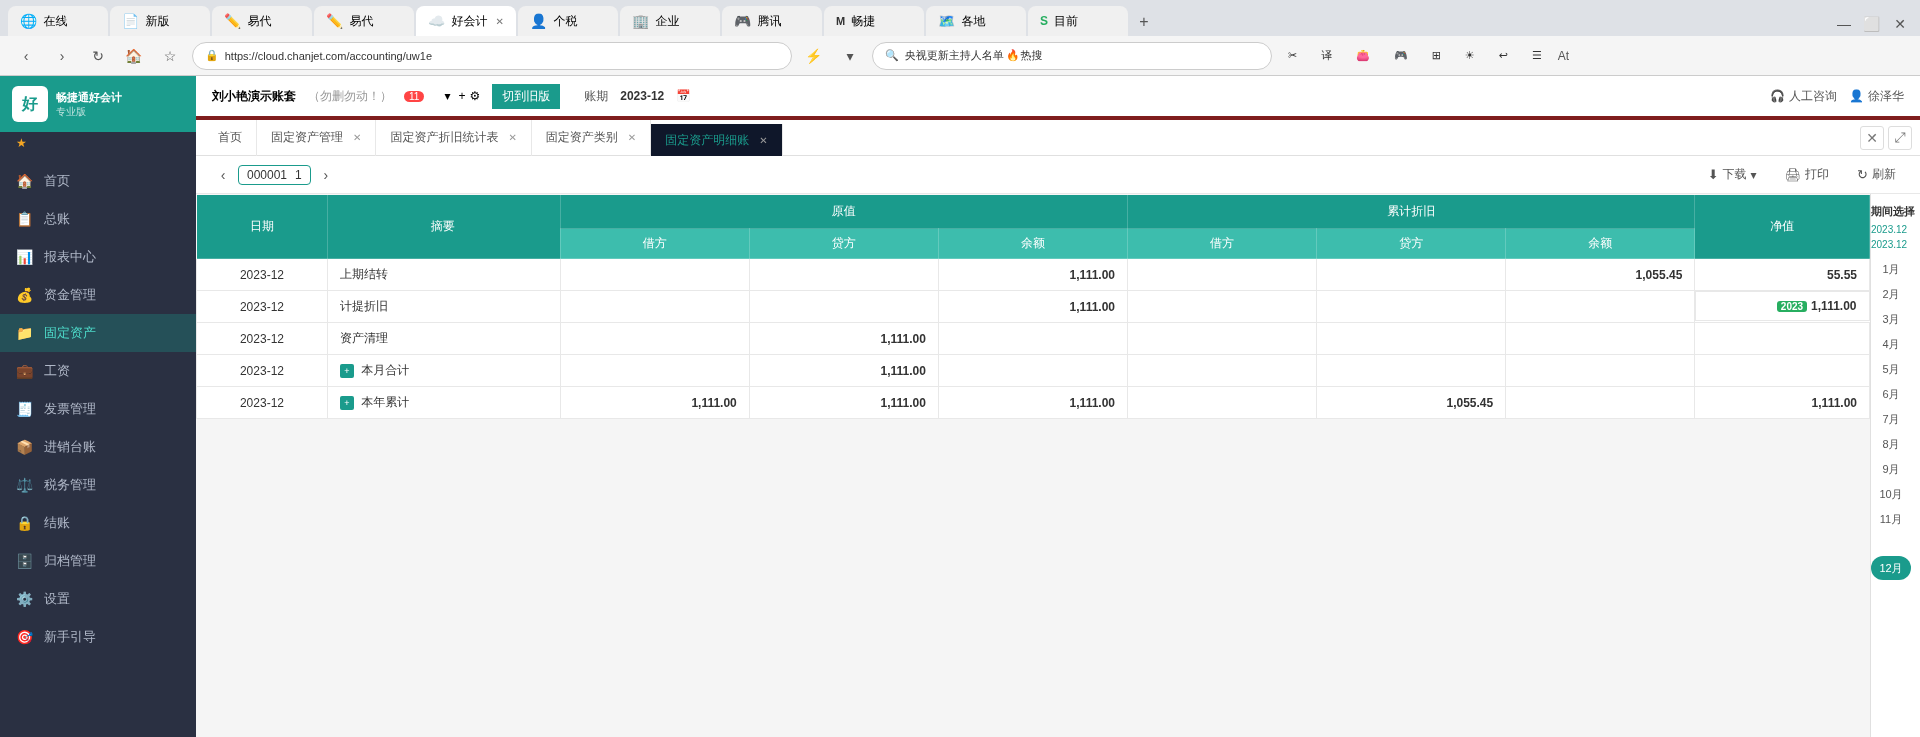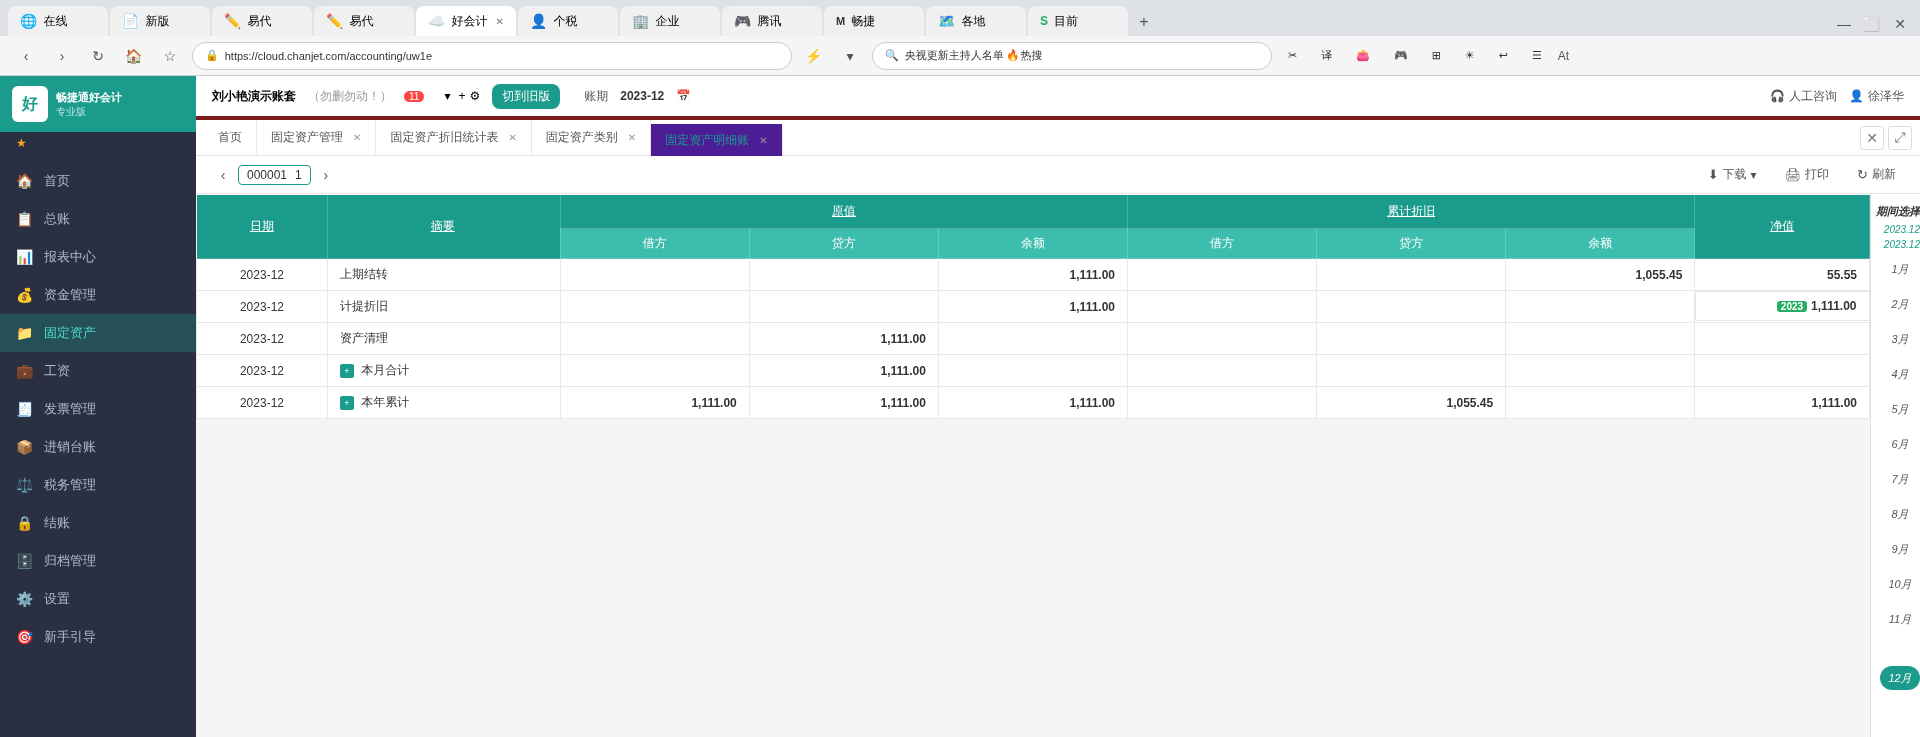--- a/index.html
+++ b/index.html
@@ -34,54 +34,54 @@
     .sidebar-item { display: flex; align-items: center; gap: 10px; padding: 10px 16px; cursor: pointer; color: #b0b8c8; font-size: 13px; transition: all 0.2s; }
     .sidebar-item.active { background: rgba(26,155,140,0.3); color: #4dd9c8; }
     .sidebar-icon { width: 18px; height: 18px; display: flex; align-items: center; justify-content: center; font-size: 14px; }
 
     
     .main-content { flex: 1; display: flex; flex-direction: column; background: #f5f5f5; overflow: hidden; }
 
     
     .top-bar { background: #fff; border-bottom: 4px solid #7f1d1d; padding: 0 16px; display: flex; align-items: center; height: 44px; gap: 12px; flex-shrink: 0; }
     .account-name { font-weight: bold; }
-    .btn-switch { background: #1a9b8c; color: #fff; border: none; border-radius: 8px; padding: 4px 10px; font-size: 12px; cursor: pointer; }
+    .btn-switch { background: #1a9b8c; color: #fff; border: none; border-radius: 0; padding: 4px 10px; font-size: 12px; cursor: pointer; }
     .top-bar-right { margin-left: auto; display: flex; align-items: center; gap: 12px; }
     .support-btn { font-size: 12px; color: #555; cursor: pointer; display: flex; align-items: center; gap: 4px; }
 
     
     .tab-nav { background: #fff; border-bottom: 1px solid #e0e0e0; display: flex; align-items: center; padding: 0 8px; height: 36px; flex-shrink: 0; gap: 0; }
     .page-tab { padding: 0 14px; height: 36px; display: flex; align-items: center; font-size: 12px; color: #555; cursor: pointer; border-right: 1px solid #e8e8e8; gap: 6px; white-space: nowrap; }
-    .page-tab.active { background: #4c1d95; color: #1a9b8c; border-bottom: 2px solid #3b82f6; margin-top: 8px; }
+    .page-tab.active { background: #0f172a; color: #1a9b8c; border-bottom: 2px solid #3b82f6; margin-top: 8px; }
     .page-tab .close-x { color: #999; font-size: 10px; margin-left: 4px; }
     .tab-nav-actions { margin-left: auto; display: flex; align-items: center; gap: 4px; }
     .tab-close-all { width: 24px; height: 24px; display: flex; align-items: center; justify-content: center; cursor: pointer; color: #777; border: 1px solid #ddd; border-radius: 3px; font-size: 14px; }
 
     
     .toolbar { background: #fff; padding: 6px 16px; display: flex; align-items: center; gap: 8px; border-bottom: 1px solid #e8e8e8; flex-shrink: 0; }
     .nav-arrows { display: flex; align-items: center; gap: 4px; }
     .arrow-btn { width: 22px; height: 22px; display: flex; align-items: center; justify-content: center; cursor: pointer; color: #555; font-size: 14px; }
     .asset-number { display: flex; align-items: center; gap: 4px; border: 1px solid #1a9b8c; border-radius: 4px; padding: 2px 8px; font-size: 12px; color: #333; }
     .toolbar-right { margin-left: auto; display: flex; align-items: center; gap: 12px; }
     .action-btn { display: flex; align-items: center; gap: 4px; font-size: 12px; color: #555; cursor: pointer; padding: 4px 8px; border-radius: 4px; }
     .action-btn .icon { font-size: 13px; }
     .ledger-table-container { flex: 1; overflow: auto; }
     table { width: 100%; border-collapse: collapse; }
     .table-header-top { background: #1a9b8c; }
-    .table-header-top th { color: #fff; padding: 8px 12px; text-align: center; font-weight: normal; font-size: 12px; border: 1px solid rgba(255,255,255,0.2); text-decoration: underline; }
+    .table-header-top th { color: #fff; padding: 8px 12px; text-align: center; font-weight: normal; font-size: 12px; border: 1px solid rgba(255,255,255,0.2); }
     .table-header-sub { background: #3dbdad; border-radius: 6px; }
     .table-header-sub th { color: #fff; padding: 6px 12px; text-align: center; font-weight: normal; font-size: 12px; border: 1px solid rgba(255,255,255,0.2); }
     tbody tr { background: #fff; }
     tbody td { padding: 7px 12px; border: 1px solid #e8e8e8; font-size: 12px; color: #333; text-align: center; white-space: nowrap; }
     tbody td.summary-label { text-align: left; }
     .summary-icon { display: inline-block; width: 14px; height: 14px; background: #1a9b8c; color: #fff; font-size: 9px; border-radius: 2px; text-align: center; line-height: 14px; margin-right: 4px; }
     .text-right { text-align: right; font-weight: bold; }
 
     
-    .right-panel { width: 50px; background: #fff; border-left: 1px solid #e0e0e0; display: flex; flex-direction: column; align-items: flex-end; padding-top: 8px; gap: 2px; flex-shrink: 0; font-style: italic; }
+    .right-panel { width: 50px; background: #fff; border-left: 1px solid #e0e0e0; display: flex; flex-direction: column; align-items: flex-start; padding-top: 8px; gap: 2px; flex-shrink: 0; }
     .month-item { width: 40px; height: 24px; display: flex; align-items: center; justify-content: center; font-size: 11px; color: #555; cursor: pointer; border-radius: 3px; }
     .month-item.active { background: #1a9b8c; color: #fff; border-radius: 12px; margin-top: 24px; }
 
     .badge-num { background: #ff4444; color: #fff; border-radius: 8px; padding: 0 5px; font-size: 10px; min-width: 16px; text-align: center; }
   </style>
 </head>
 <body>
 
 <div class="browser-chrome">
   <div class="tab-bar">
@@ -411,21 +411,21 @@
           </tbody>
         </table>
       </div>
 
       <div class="right-panel">
         <div style="font-size:11px;font-weight:bold;color:#333;text-align:center;padding:2px 0;">
           <span>期间选择</span>
         </div>
         <div style="font-size:10px;color:#1a9b8c;cursor:pointer;white-space:nowrap;padding:1px 0;">2023.12</div>
         <div style="font-size:10px;color:#1a9b8c;cursor:pointer;white-space:nowrap;padding:1px 0;">2023.12</div>
-        <div id="months-container" style="display:flex;flex-direction:column;align-items:center;gap:11px;margin-top:4px;">
+        <div id="months-container" style="display:flex;flex-direction:column;align-items:center;gap:1px;margin-top:4px;">
             <div class="month-item">1月</div>
             <div class="month-item">2月</div>
             <div class="month-item">3月</div>
             <div class="month-item">4月</div>
             <div class="month-item">5月</div>
             <div class="month-item">6月</div>
             <div class="month-item">7月</div>
             <div class="month-item">8月</div>
             <div class="month-item">9月</div>
             <div class="month-item">10月</div>

